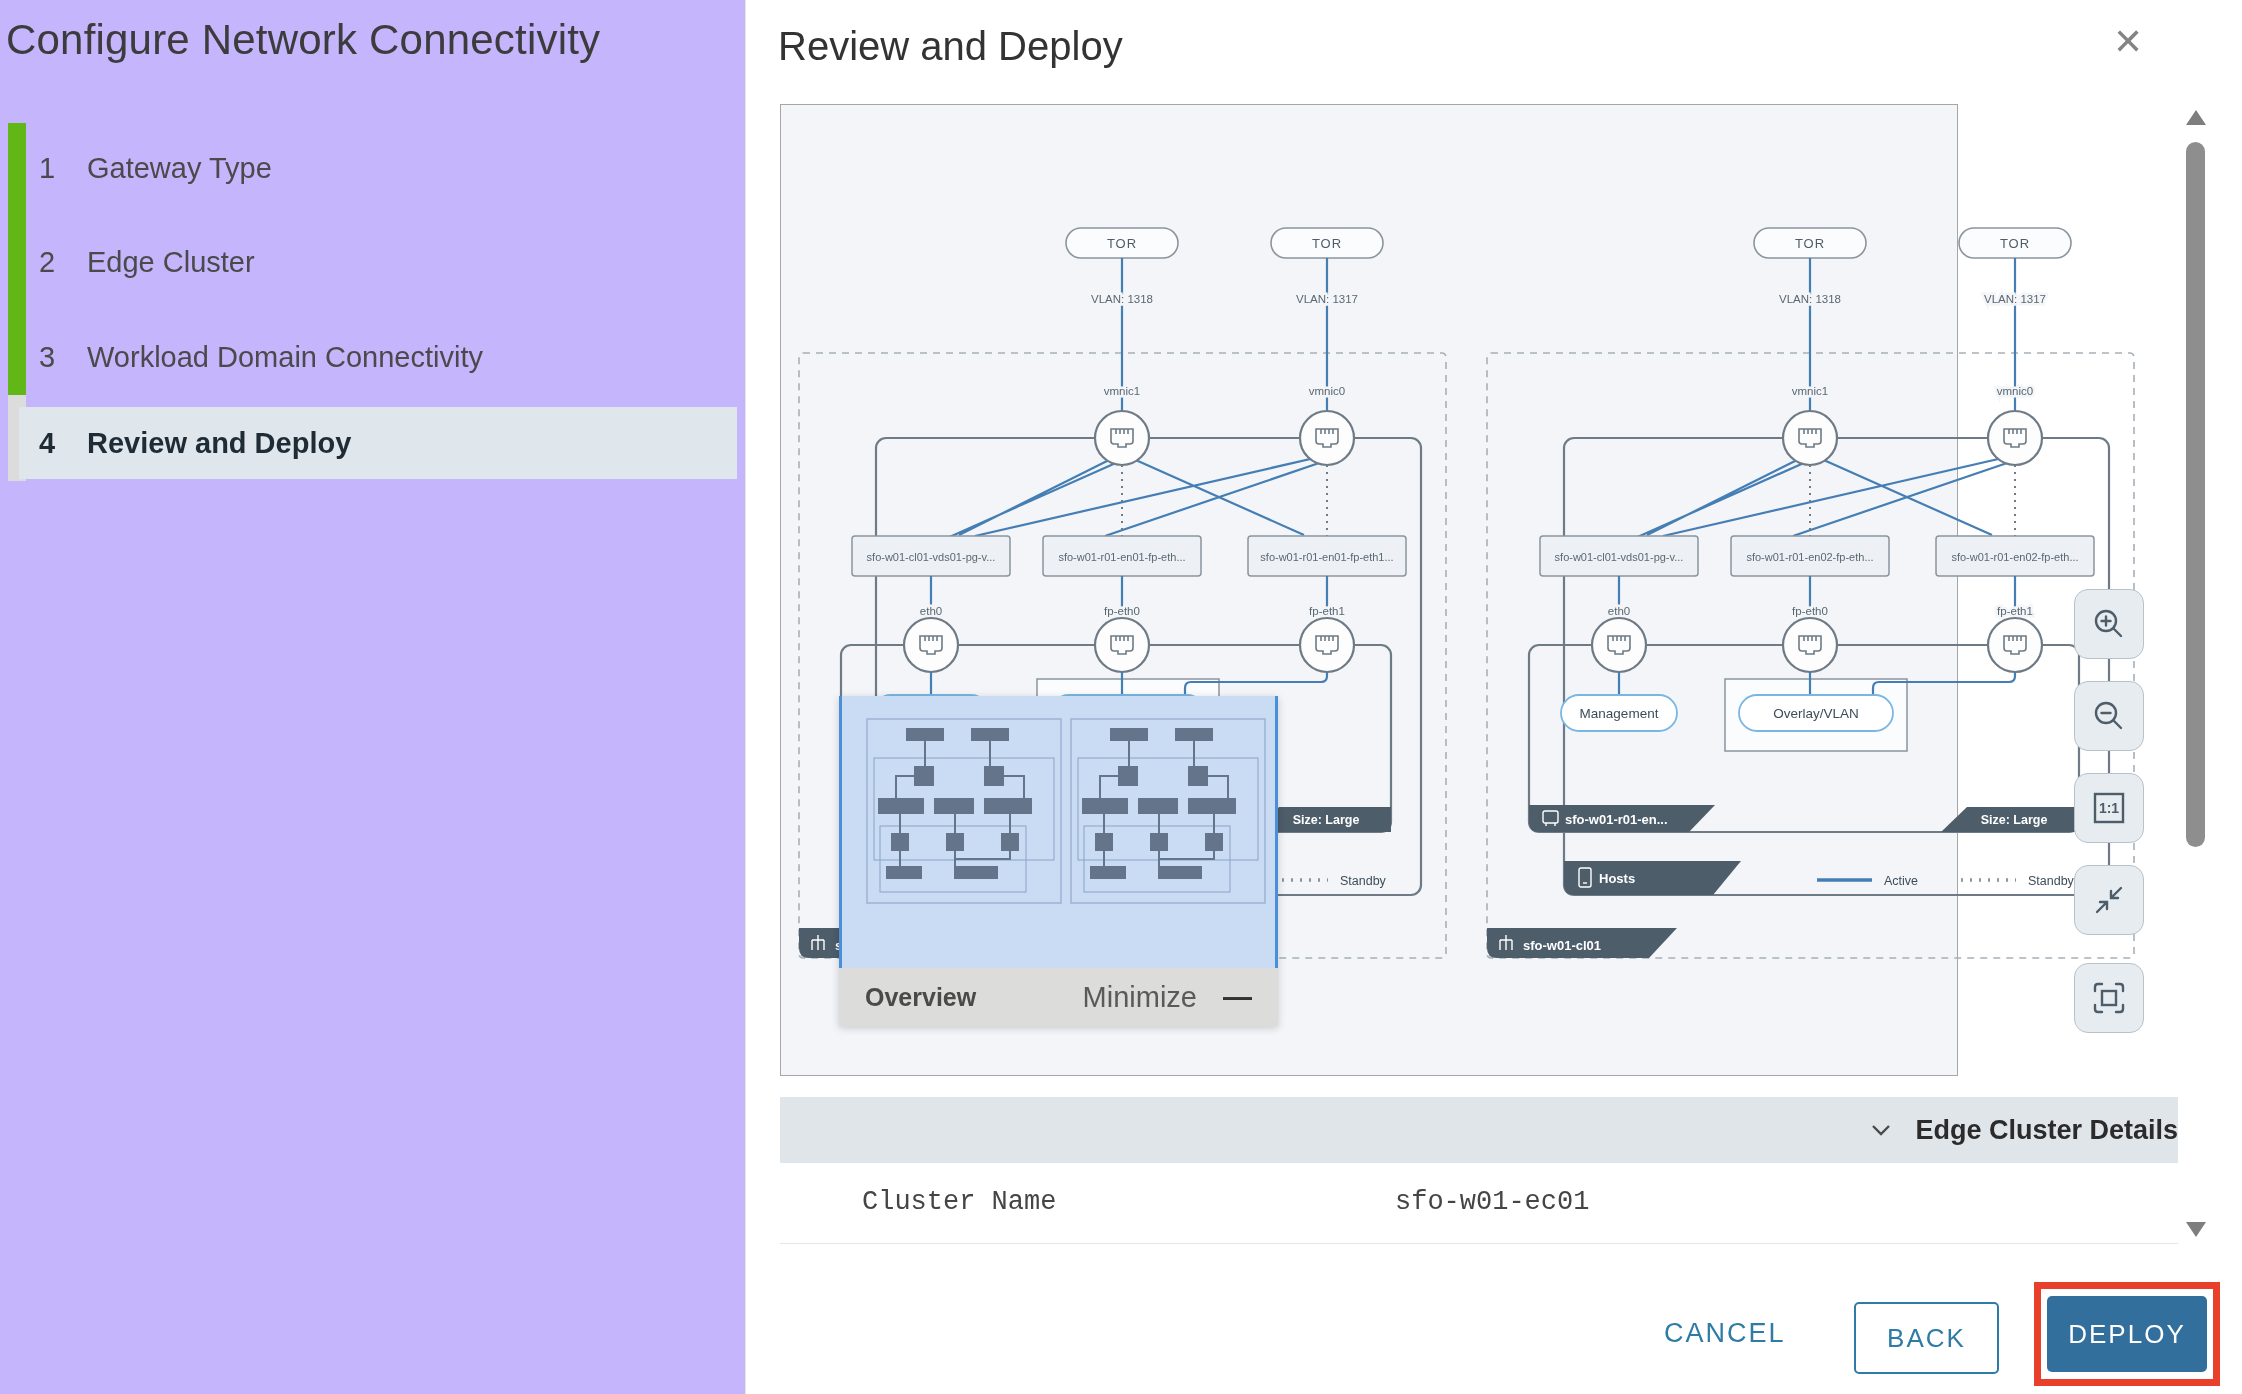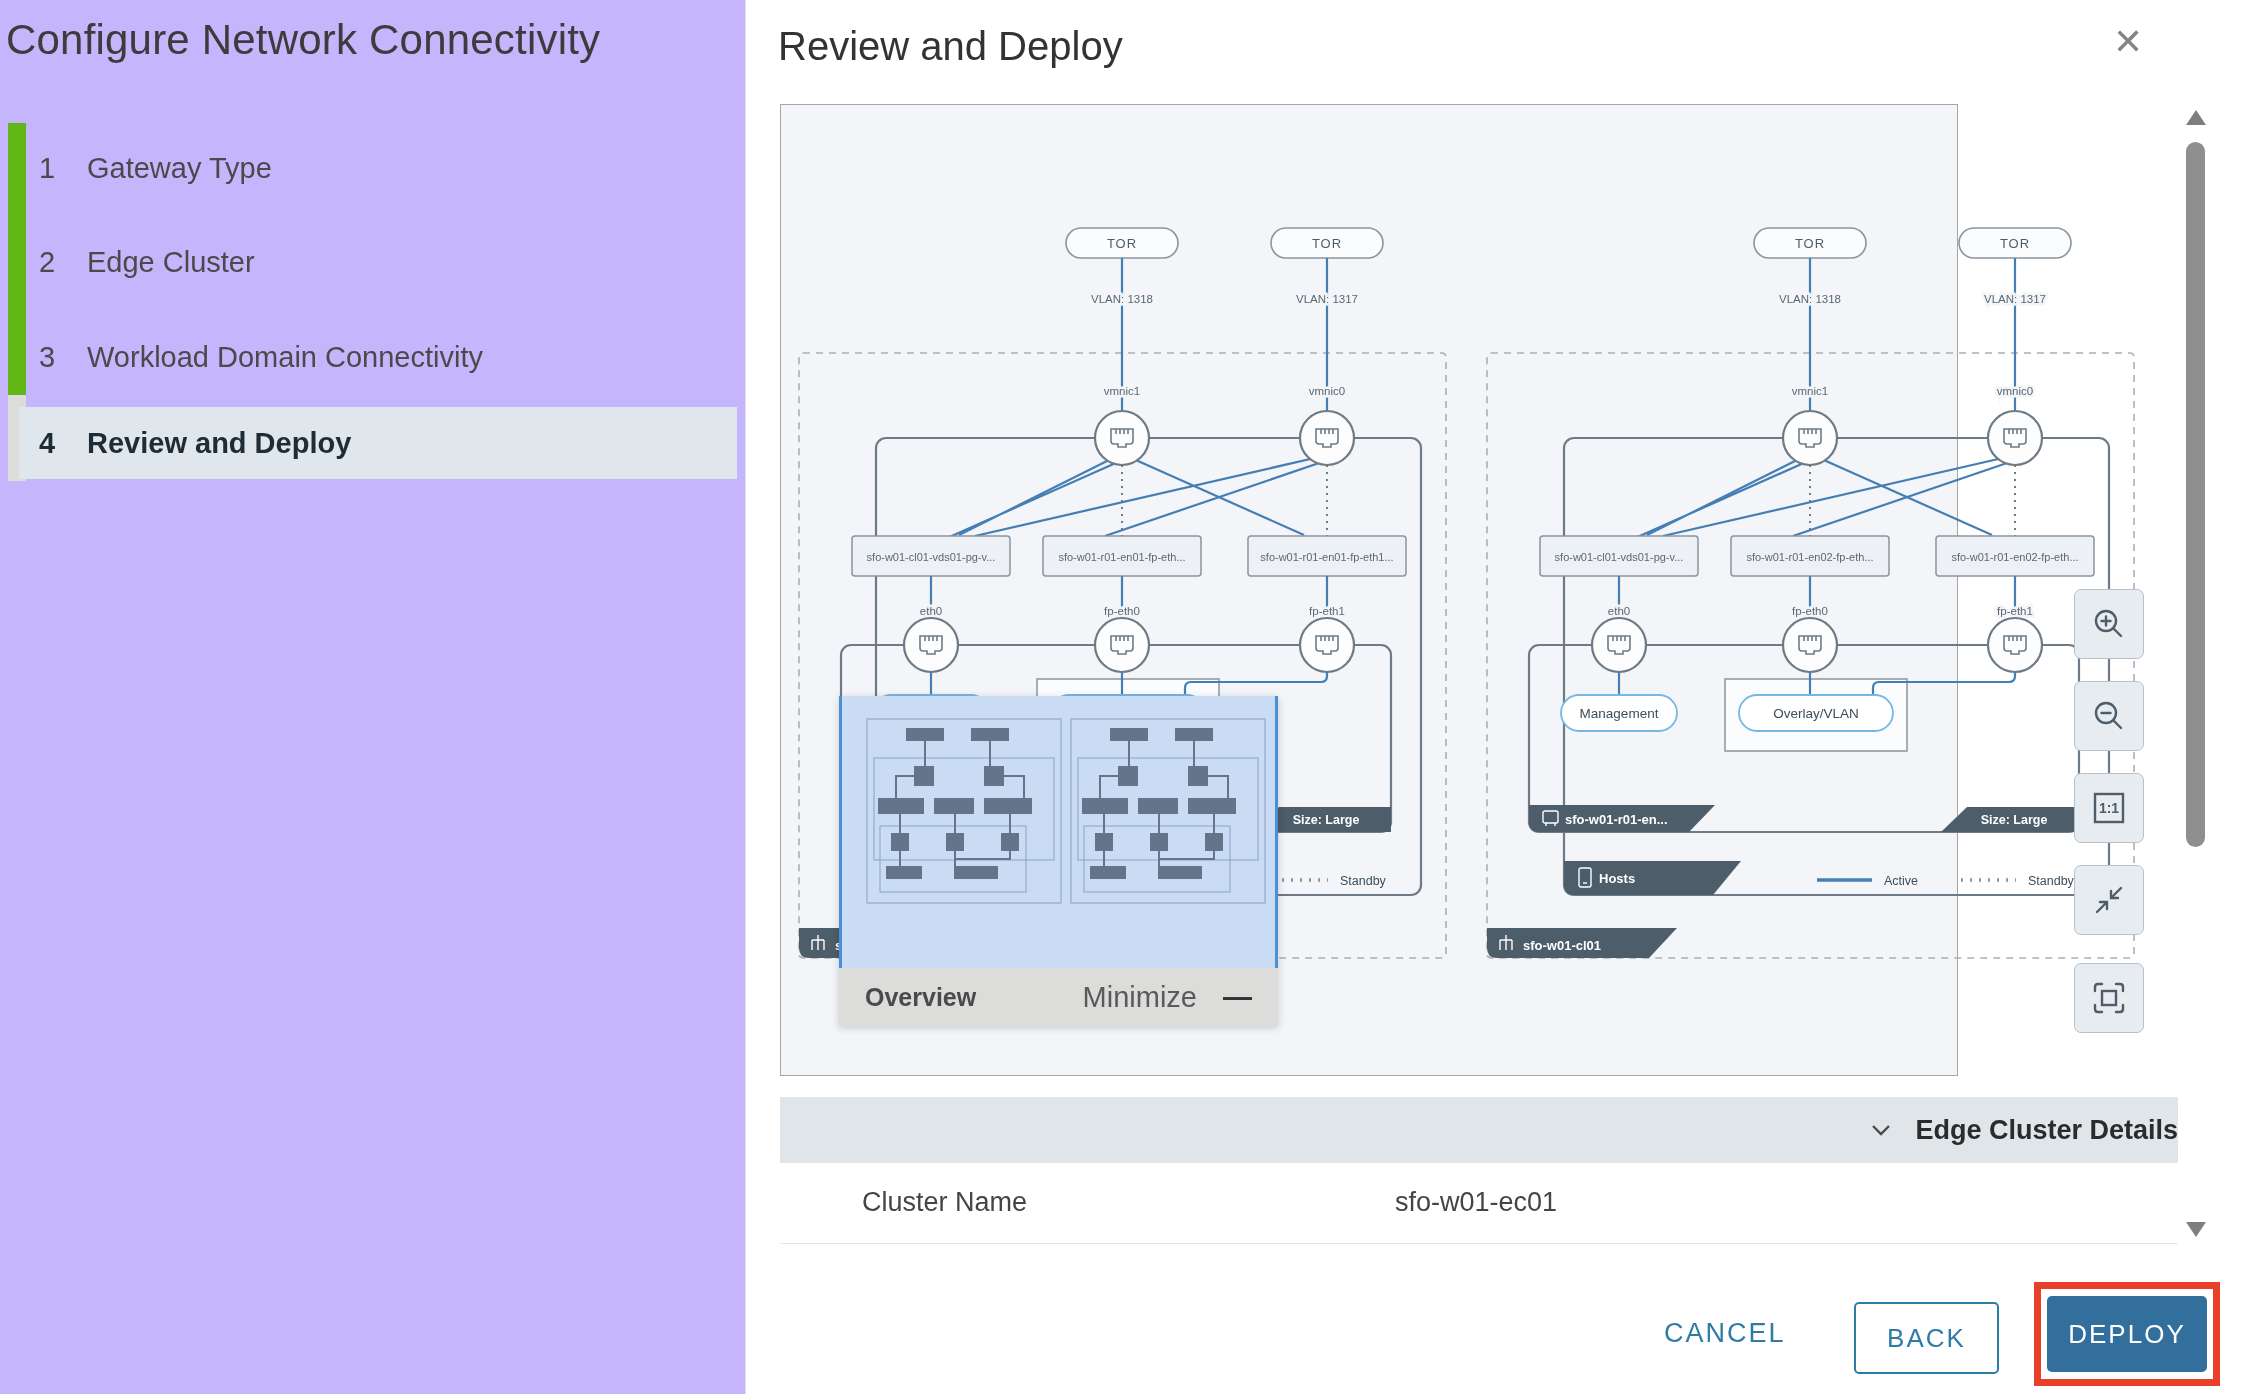--- a/index.html
+++ b/index.html
@@ -69,37 +69,37 @@
   .mm-bar {
     height:58px; background:#dcdcdb; display:flex; align-items:center;
     justify-content:space-between; padding:0 26px;
   }
   .mm-title { font-size:25px; font-weight:bold; color:#4a4a4a; }
   .mm-minimize { font-size:29px; color:#5a5a5a; display:flex; align-items:center; cursor:pointer;justify-content:space-between; }
   .mm-dash { margin-left:26px; font-weight:bold; color:#333; }
   
   .zbtn {
     position:absolute; left:1293px; width:70px; height:70px;
-    background:#e7ecf1; border:1.5px solid #b7c2cb; border-radius:7px;
+    background:#e7ecf1; border:1.5px solid #b7c2cb; border-radius:14px;
     display:flex; align-items:center; justify-content:center; cursor:pointer; box-sizing:border-box;
   }
   .zbtn svg { stroke:#4e5d6a; fill:none; stroke-width:2.4; stroke-linecap:round; }
   .onetoone { font-size:14px; font-weight:bold; fill:#4e5d6a; stroke:none; text-anchor:middle; }
   
   .details-header {
     position:absolute; left:780px; top:1097px; width:1398px; height:66px;
     background:#e0e5ea; display:flex; align-items:center; box-sizing:border-box; padding-left:30px;
     cursor:pointer;
     justify-content:flex-end;
   }
   .details-header .chev { margin-right:22px; display:flex; }
   .details-title { font-size:27px; font-weight:bold; color:#2b2b2b; }
   .details-row {
     position:absolute; left:780px; top:1163px; width:1398px; height:81px;
-    background:#fff; border-bottom:1px solid #e6e6e6; box-sizing:border-box;
+    background:#fff; border-bottom:1px solid #e6e6e6; box-sizing:border-box;font-family:Liberation Mono, monospace;
   }
   .details-row .rlabel { position:absolute; left:82px;  top:24px; font-size:27px; color:#454545; }
   .details-row .rvalue { position:absolute; left:615px; top:24px; font-size:27px; color:#454545; }
   
   .sb-up, .sb-down { position:absolute; left:2186px; width:0; height:0;
     border-left:10px solid transparent; border-right:10px solid transparent; cursor:pointer; }
   .sb-up   { top:110px;  border-bottom:15px solid #7e7e7e; }
   .sb-down { top:1222px; border-top:15px solid #7e7e7e; }
   .sb-thumb { position:absolute; left:2186px; top:142px; width:19px; height:705px; background:#8e8e8e; border-radius:10px; cursor:grab; }
   

